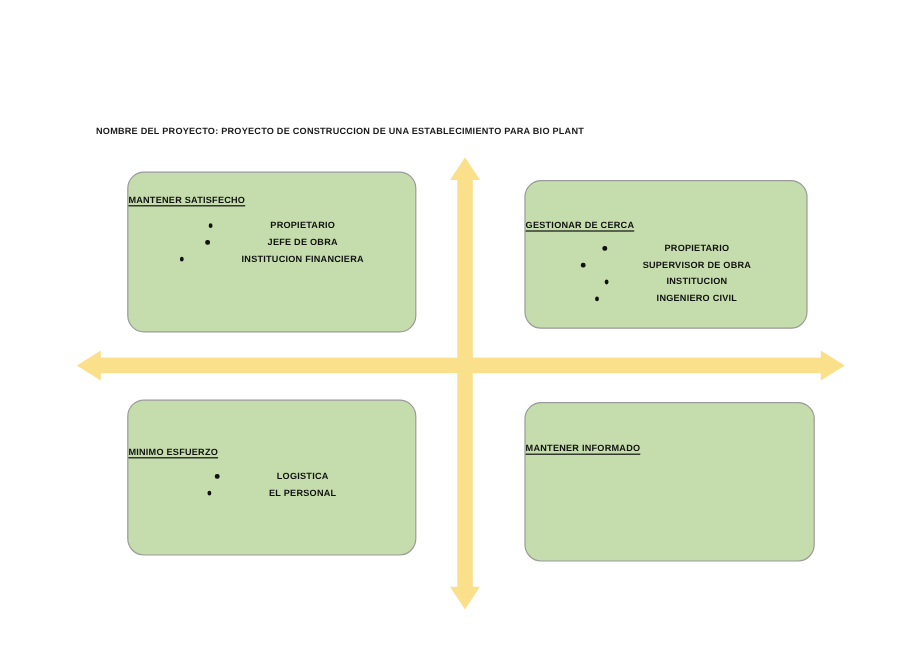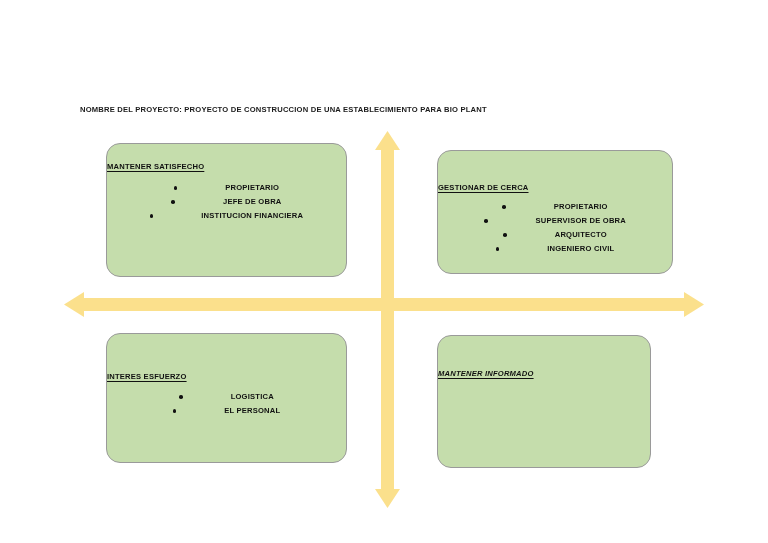--- a/index.html
+++ b/index.html
@@ -120,23 +120,22 @@
   }
   #quadrant-top-right .q-list { margin-top: 8px; }
 
   #quadrant-bottom-left {
     left: 106px;  top: 333px;  width: 241px;  height: 130px;
     padding-top: 38px;
   }
   #quadrant-bottom-left .q-list { margin-top: 9px; }
 
   #quadrant-bottom-right {
-    left: 437px;  top: 335px;  width: 214px;  height: 133px;
+    left: 437px;  top: 335px;  width: 242px;  height: 133px;
     padding-top: 33px;
-    font-style: italic;
   }
   #quadrant-bottom-right .q-list { margin-top: 9px; }
 </style>
 </head>
 <body>
 
 <div id="page">
 
 
   <div id="project-line">NOMBRE DEL PROYECTO: PROYECTO DE CONSTRUCCION DE UNA ESTABLECIMIENTO PARA BIO PLANT</div>
@@ -180,31 +179,31 @@
       <li>
           <span class="bullet"></span>
           <span>PROPIETARIO</span>
         </li>
       <li>
           <span class="bullet"></span>
           <span>SUPERVISOR DE OBRA</span>
         </li>
       <li>
           <span class="bullet"></span>
-          <span>ARQUITECTO</span>
+          <span>INSTITUCION</span>
         </li>
       <li>
           <span class="bullet"></span>
           <span>INGENIERO CIVIL</span>
         </li>
     </ul>
   </div>
 
   <div class="quadrant" id="quadrant-bottom-left">
-    <div class="q-heading">INTERES ESFUERZO</div>
+    <div class="q-heading">MINIMO ESFUERZO</div>
     <ul class="q-list">
       <li>
           <span class="bullet"></span>
           <span>LOGISTICA</span>
         </li>
       <li>
           <span class="bullet"></span>
           <span>EL PERSONAL</span>
         </li>
     </ul>

